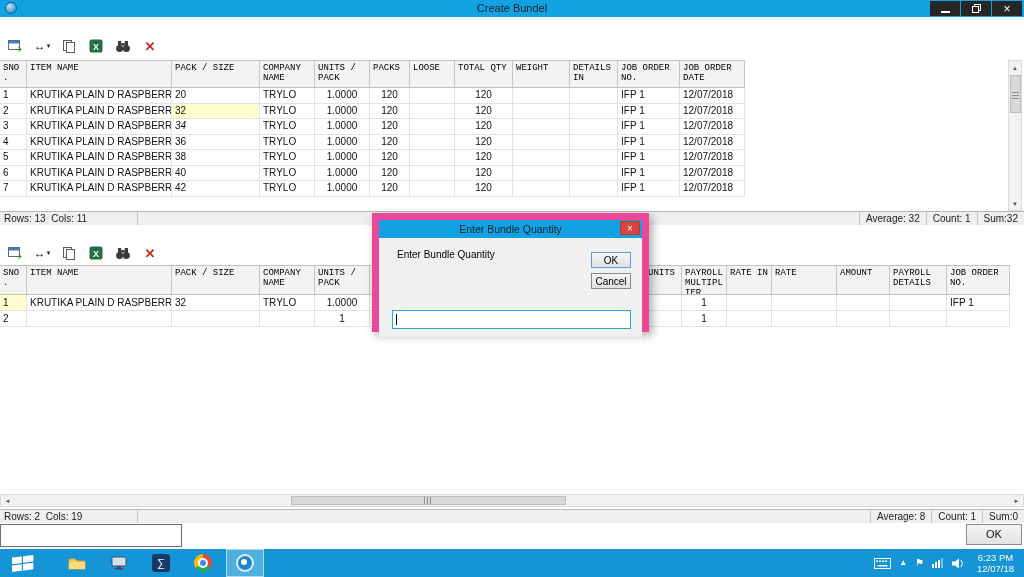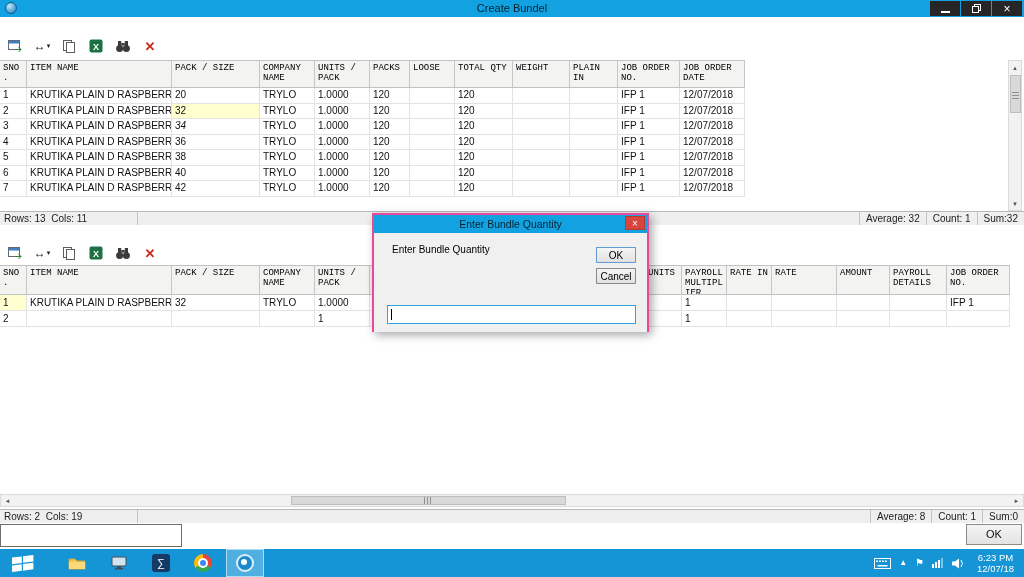--- a/index.html
+++ b/index.html
@@ -30,21 +30,21 @@
 
   
   .grid{background:#c4b5fd}
   .ghead{display:flex;border-top:1px solid #c2c2c2;border-bottom:1px solid #c2c2c2;background:#f3f3f1}
   .hcell{font-family:"Liberation Mono",monospace;font-size:9px;line-height:10px;
     padding:2px 2px 0 3px;border-right:1px solid #c6c6c6;background:#f3f3f1;color:#000;
     overflow:hidden;word-break:break-word;overflow-wrap:break-word;flex:0 0 auto}
   .grow{display:flex}
   .gcell{font-size:10px;padding:0 3px;border-right:1px solid #e3e3e3;border-bottom:1px solid #e3e3e3;
     overflow:hidden;white-space:nowrap;flex:0 0 auto;background:#fff}
-  .al{text-align:left}.ar{text-align:left}
+  .al{text-align:left}.ar{text-align:center}
   .sel{background:#ffffd0}
 
   
   .statusbar{left:0;width:1024px;height:14px;background:#efefef;border-top:1px solid #b8b8b8;
     display:flex;font-size:10px;line-height:13px;color:#222}
   .st-left{width:138px;padding:0 4px;border-right:1px solid #c4c4c4;white-space:pre;overflow:hidden}
   .st-right{margin-left:auto;display:flex}
   .st-seg{padding:0 6px;border-left:1px solid #c4c4c4;white-space:pre}
 
   
@@ -60,21 +60,21 @@
   .hs-thumb{position:absolute;top:1px;height:9px;background:#d9d9d9;border:1px solid #bdbdbd;
     display:flex;align-items:center;justify-content:center}
   .grip-h{width:9px;height:7px;background:repeating-linear-gradient(90deg,#8f8f8f 0 1px,transparent 1px 3px)}
 
   
   .bottom-input{left:0;top:524px;width:182px;height:23px;background:#fff;border:1px solid #6e6e6e}
   .ok-main{left:966px;top:524px;width:56px;height:21px;background:linear-gradient(#f4f4f4,#e3e3e3);
     border:1px solid #8a8a8a;font-size:11px;text-align:center;line-height:19px}
 
   
-  .dialog{left:372px;top:213px;width:277px;height:119px;border:2px solid #ec4899;
+  .dialog{left:372px;top:213px;width:277px;height:119px;border:7px solid #ec4899;
     box-shadow:3px 3px 9px rgba(0,0,0,.35);z-index:50;background:#f0f0f0}
   .dlg-title{height:18px;background:#13a2e1;position:relative;display:flex;align-items:center;
     justify-content:center;font-size:10.5px;color:#08232e}
   .dlg-close{position:absolute;right:2px;top:1px;width:20px;height:14px;background:#d9443f;
     border:1px solid #b53c32;color:#fff;font-size:10px;display:flex;align-items:center;justify-content:center}
   .dlg-body{position:relative;height:99px;background:#f0f0f0}
   .dlg-label{position:absolute;left:18px;top:11px;font-size:10px;color:#000}
   .dlg-btn{position:absolute;right:11px;width:40px;height:16px;font-size:10px;
     background:linear-gradient(#f5f5f5,#e1e1e1);font-family:"Liberation Sans",sans-serif}
   .dlg-ok{top:14px;border:1px solid #5e9bd0}
@@ -168,21 +168,21 @@
       <div class="ghead" style="height: 28px;">
         <div class="hcell" style="width: 27px; height: 26px;">SNO.</div>
         <div class="hcell" style="width: 145px; height: 26px;">ITEM NAME</div>
         <div class="hcell" style="width: 88px; height: 26px;">PACK / SIZE</div>
         <div class="hcell" style="width: 55px; height: 26px;">COMPANY NAME</div>
         <div class="hcell" style="width: 55px; height: 26px;">UNITS / PACK</div>
         <div class="hcell" style="width: 40px; height: 26px;">PACKS</div>
         <div class="hcell" style="width: 45px; height: 26px;">LOOSE</div>
         <div class="hcell" style="width: 58px; height: 26px;">TOTAL QTY</div>
         <div class="hcell" style="width: 57px; height: 26px;">WEIGHT</div>
-        <div class="hcell" style="width: 48px; height: 26px;">PLAIN IN</div>
+        <div class="hcell" style="width: 48px; height: 26px;">DETAILS IN</div>
         <div class="hcell" style="width: 62px; height: 26px;">JOB ORDER NO.</div>
         <div class="hcell" style="width: 65px; height: 26px;">JOB ORDER DATE</div>
       </div>
       <div class="grow" style="height: 15.5px;">
         <div class="gcell al" style="width: 27px; height: 15.5px; line-height: 14.5px;">1</div>
         <div class="gcell al" style="width: 145px; height: 15.5px; line-height: 14.5px;">KRUTIKA PLAIN D RASPBERRY</div>
         <div class="gcell al" style="width: 88px; height: 15.5px; line-height: 14.5px;">20</div>
         <div class="gcell al" style="width: 55px; height: 15.5px; line-height: 14.5px;">TRYLO</div>
         <div class="gcell ar" style="width: 55px; height: 15.5px; line-height: 14.5px;">1.0000</div>
         <div class="gcell ar" style="width: 40px; height: 15.5px; line-height: 14.5px;">120</div>

